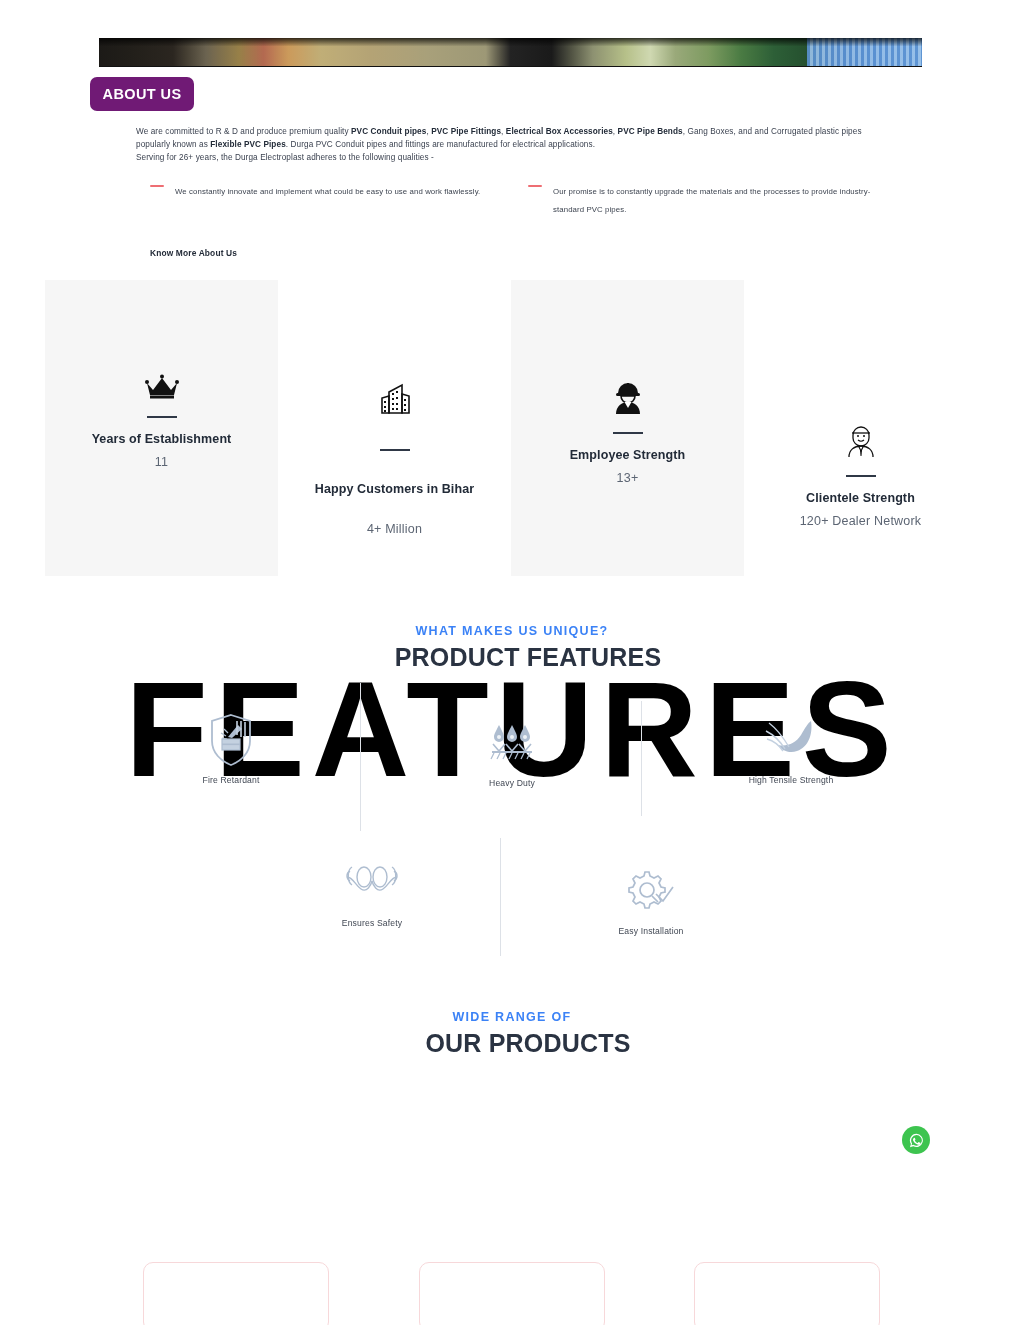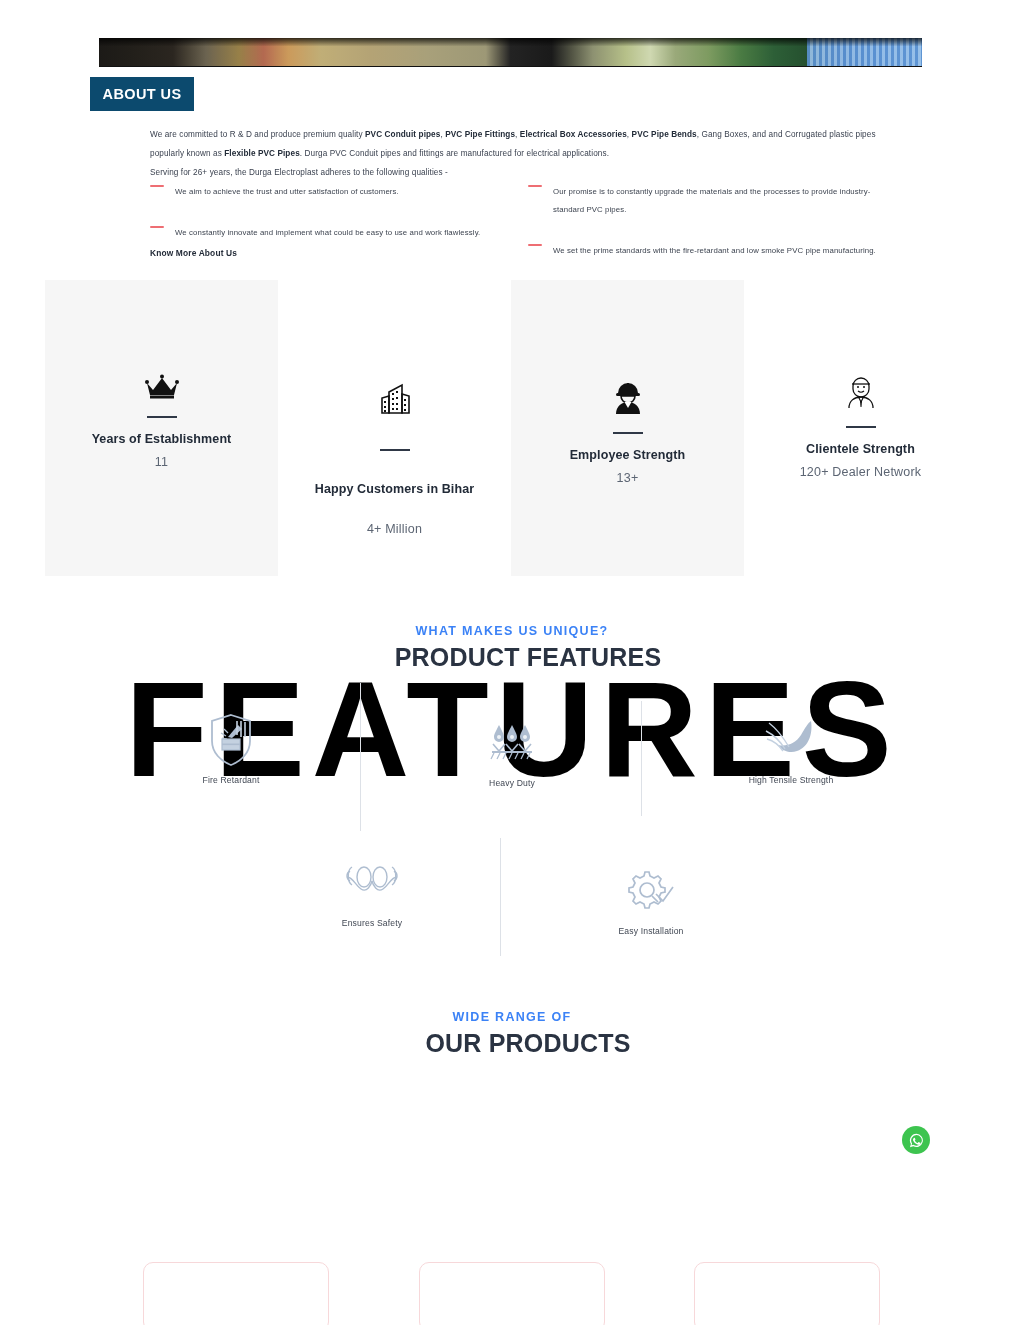--- a/index.html
+++ b/index.html
@@ -49,29 +49,29 @@
   }
   .banner-bottomline {
     position: absolute; left: 99px; top: 66px; width: 823px; height: 1px;
     background: #111;
   }
 
   
   .about-badge {
     position: absolute; left: 90px; top: 77px;
     width: 104px; height: 34px;
-    background: #0c4a6e;
+    background: #701a75;
     display: flex; align-items: center; justify-content: center;
-    color: #fff; font-weight: bold; font-size: 14.5px; letter-spacing: .4px;
+    color: #fff; font-weight: bold; font-size: 14.5px; letter-spacing: .4px; border-radius: 7px;
   }
 
   
   .about-para {
-    position: absolute; left: 150px; top: 125px; width: 742px;
-    font-size: 8.2px; line-height: 19px; color: #3b4250; letter-spacing: .1px;
+    position: absolute; left: 136px; top: 125px; width: 742px;
+    font-size: 8.2px; line-height: 13px; color: #3b4250; letter-spacing: .1px;
   }
   .about-para b { font-weight: bold; color: #222b38; }
 
   
   .qualities { position: absolute; left: 150px; top: 180px; width: 780px; }
   .q-col { position: absolute; width: 370px; }
   .q-col.left { left: 0; }
   .q-col.right { left: 378px; }
   .q-item { position: relative; padding-left: 25px; margin-bottom: 23px; }
   .q-dash {
@@ -96,21 +96,21 @@
   .stat-card.c2 { left: 233px; }
   .stat-card.c3 { left: 466px; }
   .stat-card.c4 { left: 699px; }
   .stat-icon { height: 46px; display: flex; align-items: flex-end; justify-content: center; }
   .stat-rule { width: 30px; height: 2px; background: #2f3846; margin: 16px 0 14px; }
   .stat-title { font-size: 12.5px; font-weight: bold; color: #222b38; letter-spacing: .1px; }
   .stat-value { font-size: 12.5px; color: #5c6573; margin-top: 9px; letter-spacing: .2px; }
   .pad-t-1 { padding-top: 74px; }
   .pad-t-2 { padding-top: 90px; gap: 17px; }
   .pad-t-3 { padding-top: 90px; }
-  .pad-t-4 { padding-top: 84px; }
+  .pad-t-4 { padding-top: 84px; justify-content: center; }
 
   
   .sec-head { position: absolute; width: 100%; text-align: center; }
   .sec-kicker {
     font-size: 12.5px; color: #3b82f6; letter-spacing: 1.3px; font-weight: bold;
   }
   .sec-title {
     font-size: 25px; font-weight: bold; color: #2a3342;
     letter-spacing: .2px; margin-top: 5px; padding-left: 32px;
   }
@@ -174,35 +174,27 @@
 
   <div class="about-para">
     <span>We are committed to R &amp; D and produce premium quality </span><b>PVC Conduit pipes</b><span>, </span><b>PVC Pipe Fittings</b><span>,  </span><b>Electrical Box Accessories</b><span>,  </span><b>PVC Pipe Bends</b><span>, Gang Boxes, and and Corrugated plastic pipes popularly known as </span><b>Flexible PVC Pipes</b><span>. Durga PVC Conduit pipes and fittings are manufactured for electrical applications.</span><br>
     <span>Serving for 26+ years, the Durga Electroplast adheres to the following qualities -</span>
   </div>
 
   <div class="qualities">
     <div class="q-col left">
       <div class="q-item">
         <span class="q-dash"></span>
-        <span class="q-text">We aim to achieve the trust and utter satisfaction of customers.</span>
-      </div>
-      <div class="q-item">
-        <span class="q-dash"></span>
         <span class="q-text">We constantly innovate and implement what could be easy to use and work flawlessly.</span>
       </div>
     </div>
     <div class="q-col right">
       <div class="q-item">
         <span class="q-dash"></span>
         <span class="q-text">Our promise is to constantly upgrade the materials and the processes to provide industry-standard PVC pipes.</span>
-      </div>
-      <div class="q-item">
-        <span class="q-dash"></span>
-        <span class="q-text">We set the prime standards with the fire-retardant and low smoke PVC pipe manufacturing.</span>
       </div>
     </div>
   </div>
 
   <a class="know-more" href="#" style="text-decoration:none;color:#232b38;">Know More About Us</a>
 
   <div class="stats">
 
     <div class="stat-card shaded c1 pad-t-1">
       <div class="stat-icon">

